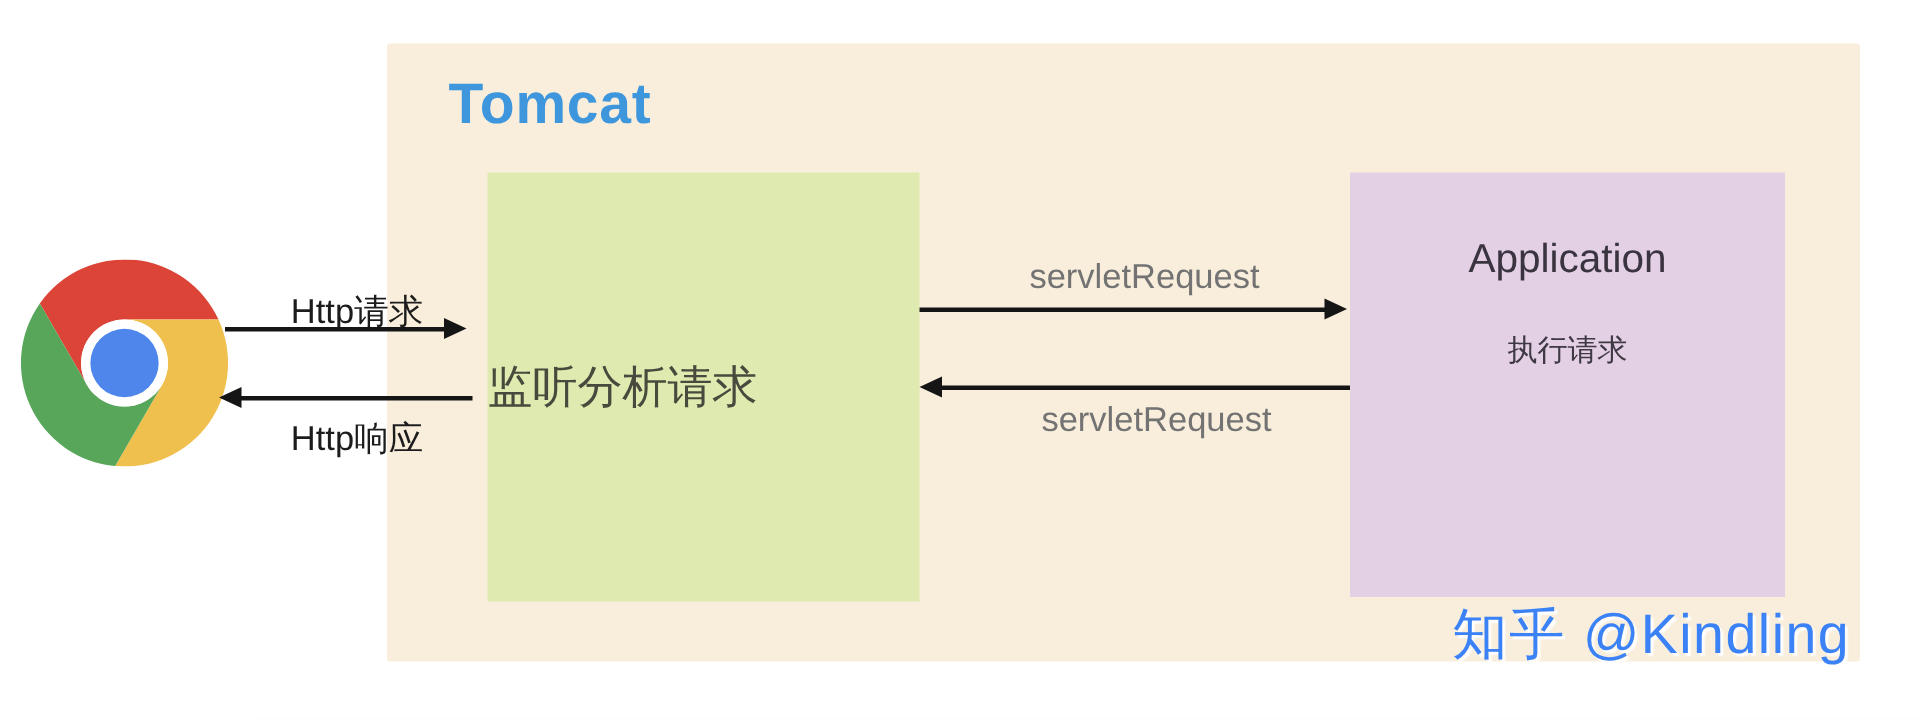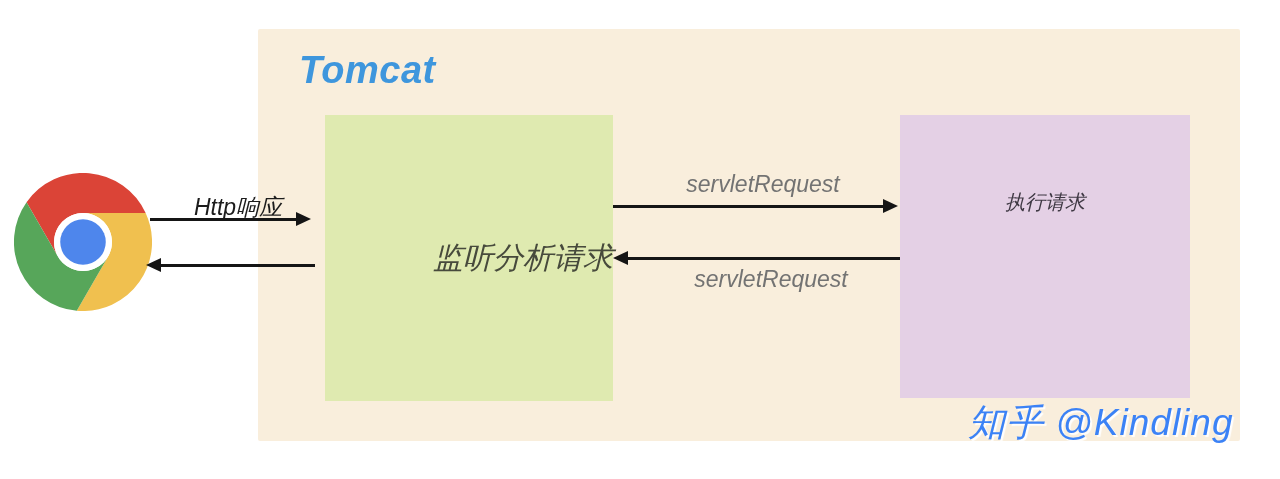--- a/index.html
+++ b/index.html
@@ -11,33 +11,32 @@
     --chrome-red:#DB4437;
     --chrome-green:#57A65A;
     --chrome-yellow:#F0C04F;
     --chrome-blue:#4E86EC;
   }
   html,body{margin:0;padding:0;background:#ffffff;}
   body{font-family:"Liberation Sans","DejaVu Sans",sans-serif;}
   .canvas{
     position:relative;width:1280px;height:479px;background:#ffffff;
     overflow:hidden;
-    font-style:italic;
   }
   .tomcat-panel{
     position:absolute;left:258px;top:29px;width:982px;height:412px;
     background:var(--container-bg);border-radius:2px;
   }
   .tomcat-title{
     position:absolute;left:299px;top:49px;
     font-size:38px;font-weight:bold;color:var(--title-blue);
     letter-spacing:0.5px;
   }
   .box{
-    position:absolute;display:flex;align-items:center;justify-content:flex-end;
+    position:absolute;display:flex;align-items:center;justify-content:flex-start;
     box-sizing:border-box;
   }
   .listener-box{
     left:325px;top:115px;width:288px;height:286px;
     background:var(--listener-bg);
     color:#474a3c;font-size:30px;
   }
   .application-box{
     left:900px;top:115px;width:290px;height:283px;
     background:var(--application-bg);
@@ -84,29 +83,31 @@
       <circle cx="100" cy="100" r="42" fill="#ffffff"></circle>
       <circle cx="100" cy="100" r="33" fill="var(--chrome-blue,#4E86EC)"></circle>
     </svg>
   </div>
 
   <div class="box listener-box">
     <span>监听分析请求</span>
   </div>
 
   <div class="box application-box">
+    <span class="app-title">Application</span>
     <span class="app-label">执行请求</span>
   </div>
 
-  <div class="arrow-label" style="left:148px;top:192px;width:180px;">Http响应</div>
+  <div class="arrow-label" style="left:148px;top:192px;width:180px;">Http请求</div>
   <div class="arrow-line" style="left:150px;top:218px;width:147px;"></div>
   <div class="arrow-head head-right" style="left:296px;top:212px;"></div>
 
   <div class="arrow-head head-left" style="left:146px;top:258px;"></div>
   <div class="arrow-line" style="left:160px;top:264px;width:155px;"></div>
+  <div class="arrow-label" style="left:148px;top:277px;width:180px;">Http响应</div>
 
   <div class="arrow-label servlet-label" style="left:643px;top:171px;width:240px;">servletRequest</div>
   <div class="arrow-line" style="left:613px;top:205px;width:271px;"></div>
   <div class="arrow-head head-right" style="left:883px;top:199px;"></div>
 
   <div class="arrow-head head-left" style="left:613px;top:251px;"></div>
   <div class="arrow-line" style="left:627px;top:257px;width:273px;"></div>
   <div class="arrow-label servlet-label" style="left:651px;top:266px;width:240px;">servletRequest</div>
 
   <div class="watermark">知乎 @Kindling</div>

